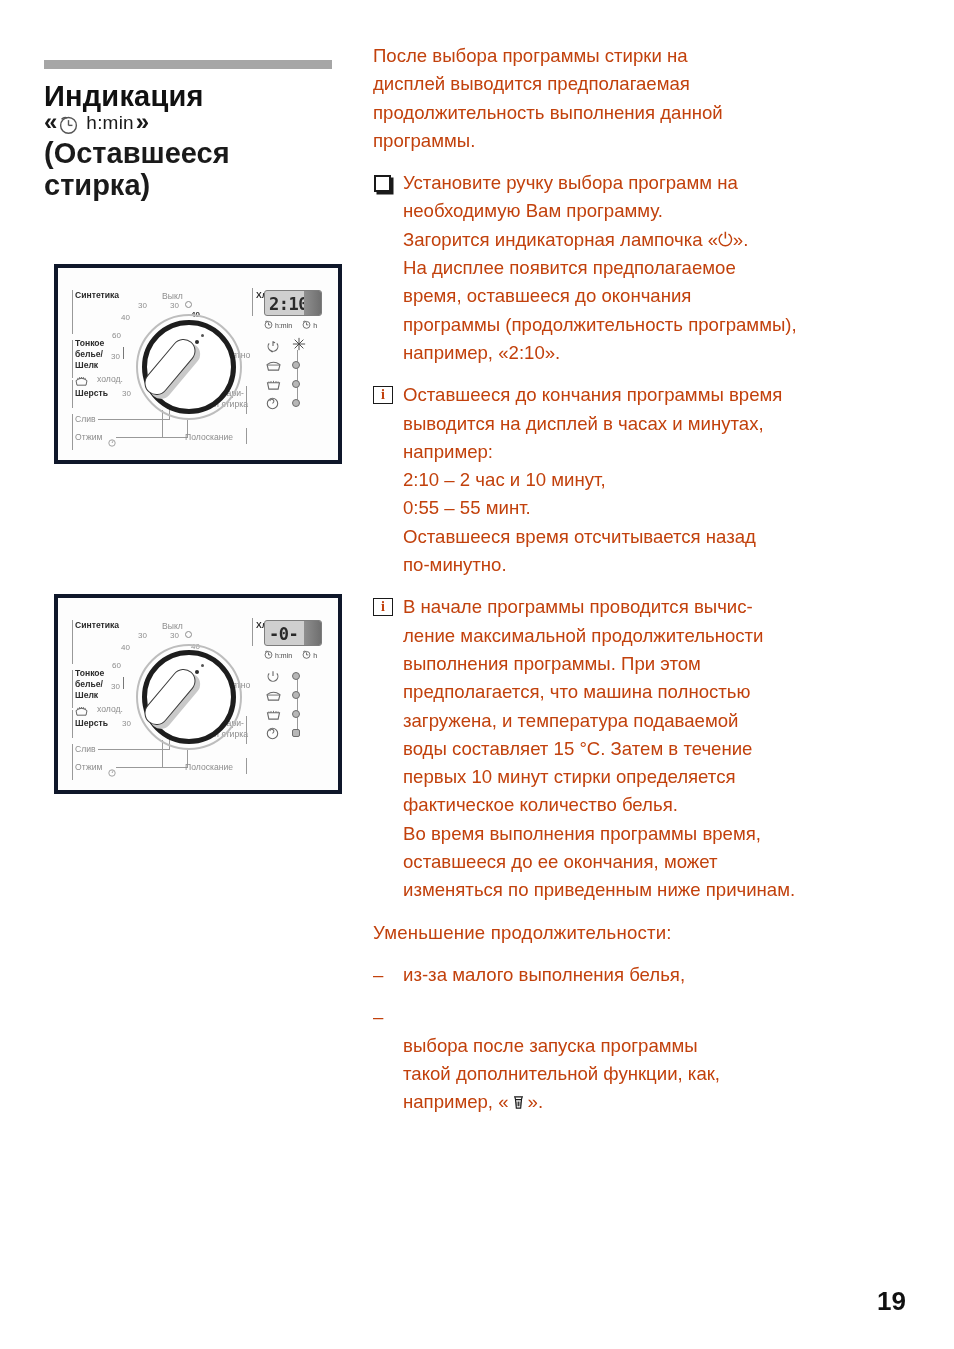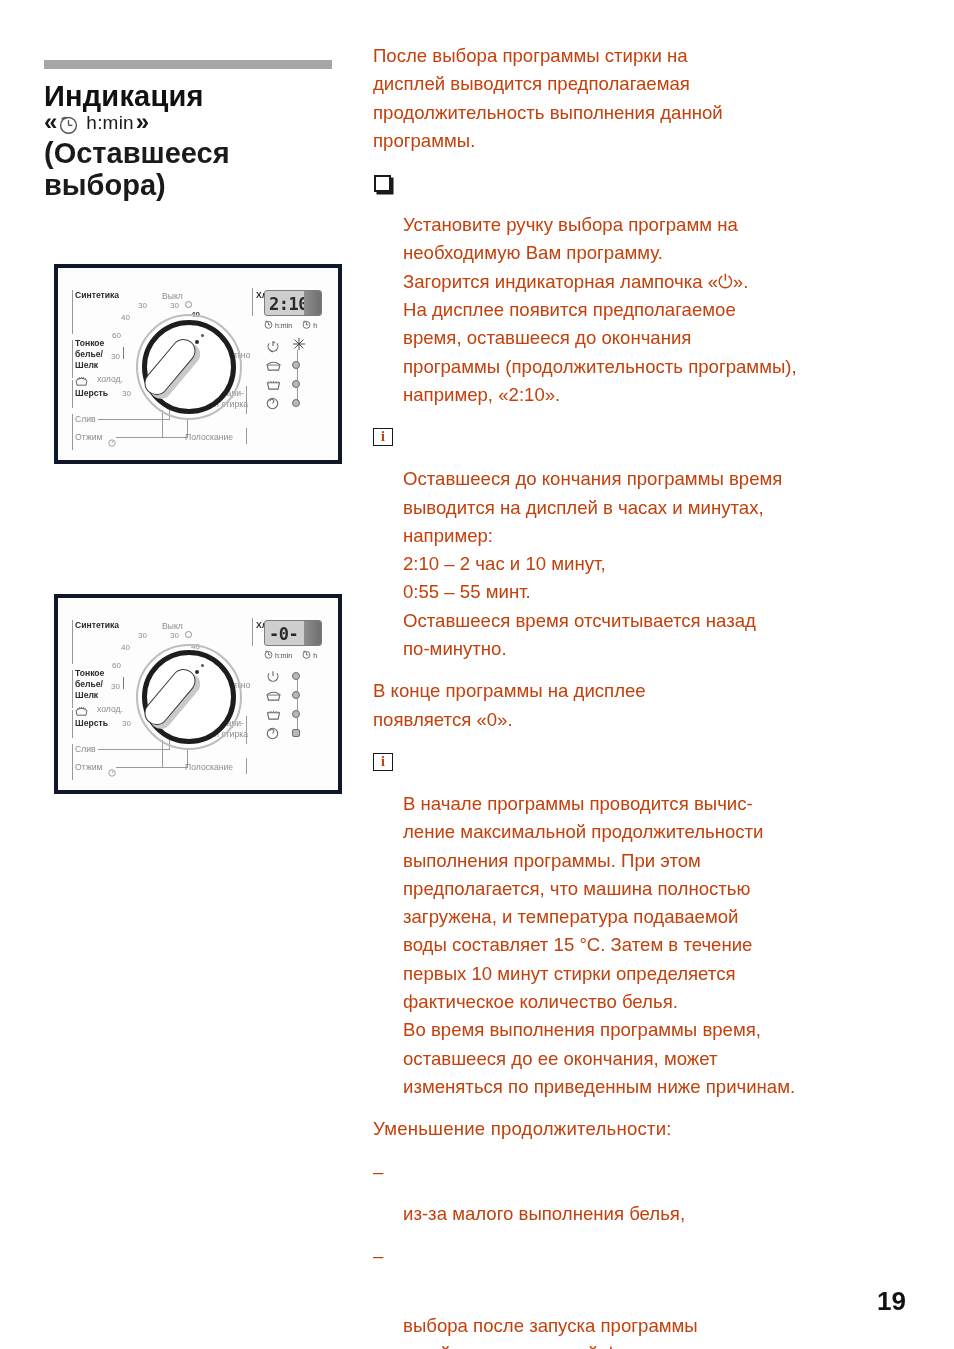--- a/index.html
+++ b/index.html
@@ -129,21 +129,21 @@
   
   .right-col {
     position:absolute; left:373px; top:42px; width:538px;
     font-size:18.6px; line-height:28.3px; color:#c2410c;
   }
   .para { margin:0 0 14px 0; white-space:pre-line; }
   .para.just { text-align:justify; text-justify:inter-word; }
 
   .item { display:flex; margin:0 0 14px 0; }
   .item .marker { flex:0 0 30px; }
-  .item .body { flex:1; white-space:pre-line;margin-top:42px; }
+  .item .body { flex:1; white-space:pre-line; }
 
   .sq-bullet {
     display:inline-block; width:13px; height:13px;
     border:2px solid #1a1a1a; background:#fff;
     box-shadow:2.5px 2.5px 0 0 #1a1a1a;
     position:relative; top:3px; margin-left:1px;
   }
   .i-box {
     display:inline-block; min-width:14px; padding:0 2px;
     border:1.6px solid #1a1a1a; font-size:14px; line-height:16px;
@@ -180,21 +180,21 @@
             <path d="M12 13 L12 7" stroke="#555" stroke-width="1.6" fill="none"></path>
             <path d="M12 13 L16.5 13" stroke="#555" stroke-width="1.6" fill="none"></path>
             <path d="M4 6 q3 -3 6.5 -1.5" stroke="#555" stroke-width="1.5" fill="none"></path>
           </svg>
         </span>
         <span class="hmin">h:min</span>
         <span class="q">»</span>
       </div>
 
       <div class="title-rest">(Оставшееся</div>
-      <div class="title-rest">выбора)</div>
+      <div class="title-rest">стирка)</div>
     </div>
   </div>
 
   <div class="panel" id="panel-1">
     <div class="panel-inner">
 
       <div class="vbar" style="left:14px; top:22px; height:44px;"></div>
       <div class="vbar" style="left:14px; top:72px; height:38px;"></div>
       <div class="vbar" style="left:14px; top:112px; height:28px;"></div>
       <div class="vbar" style="left:14px; top:146px; height:36px;"></div>
@@ -502,22 +502,20 @@
       <span class="marker"><span class="i-box">i</span></span>
       <span class="body just">Оставшееся до кончания программы время
 выводится на дисплей в часах и минутах,
 например:
 2:10 – 2 час и 10 минут,
 0:55 – 55 минт.
 Оставшееся время отсчитывается назад
 по-минутно.</span>
     </div>
 
-    <p class="para">В конце программы на дисплее
-появляется «0».</p>
 
     <div class="item">
       <span class="marker"><span class="i-box">i</span></span>
       <span class="body just">В начале программы проводится вычис-
 ление максимальной продолжительности
 выполнения программы. При этом
 предполагается, что машина полностью
 загружена, и температура подаваемой
 воды составляет 15 °C. Затем в течение
 первых 10 минут стирки определяется

